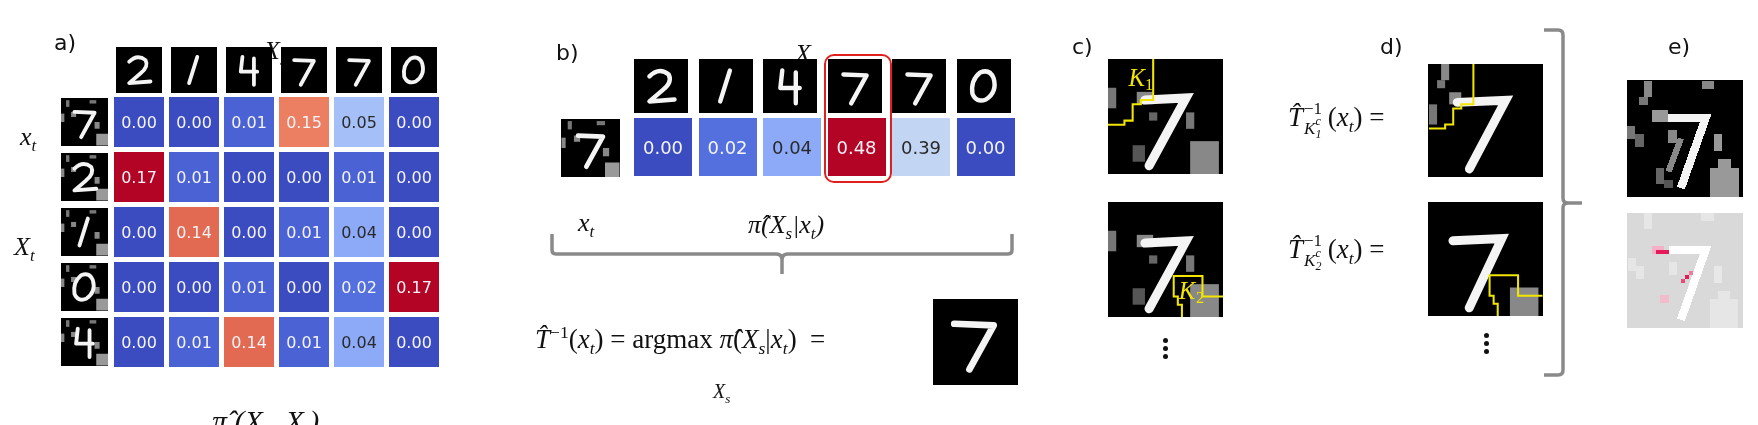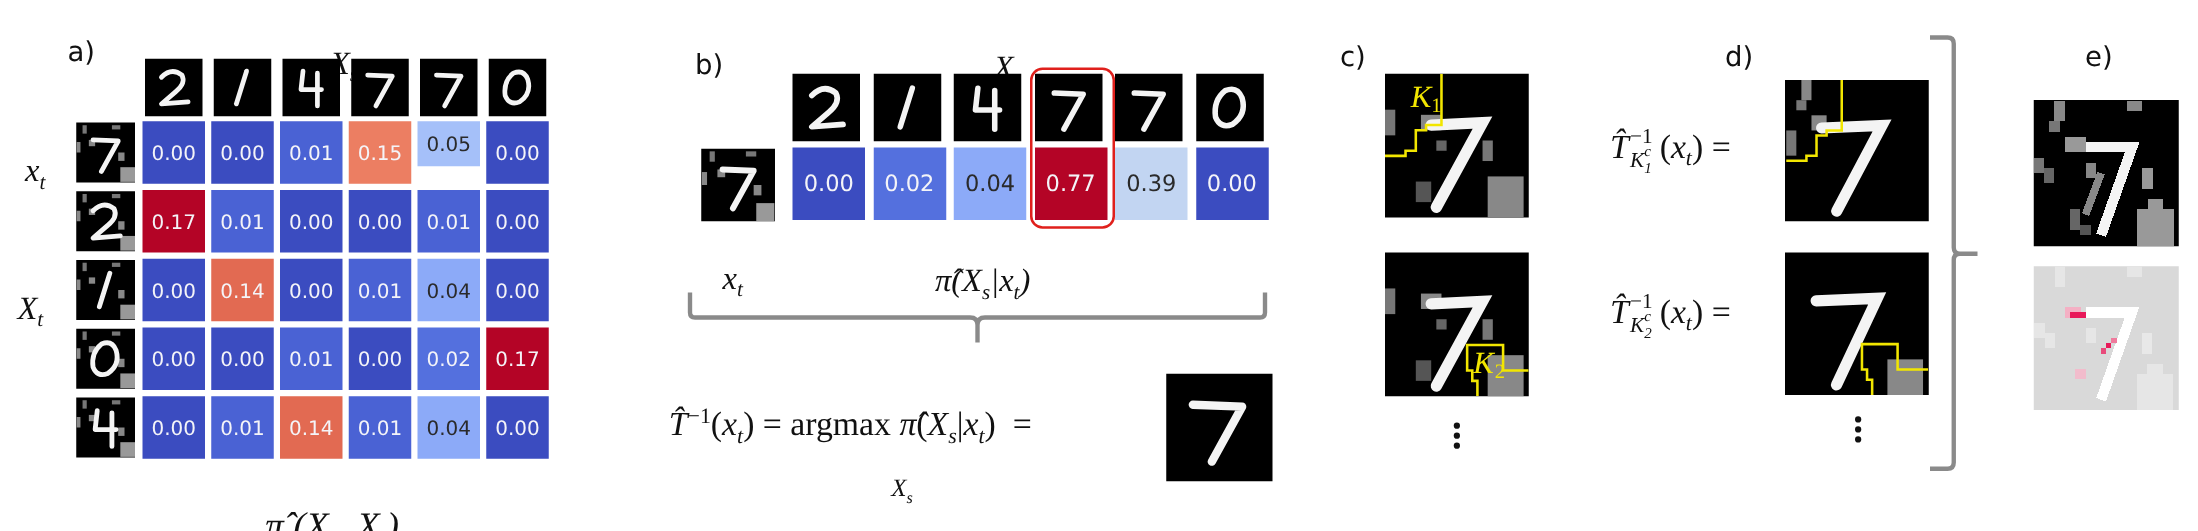--- a/index.html
+++ b/index.html
@@ -62,21 +62,21 @@
         <rect x="21" y="21" width="7" height="7" fill="#999"></rect>
         <rect x="6" y="8" width="3" height="3" fill="#888"></rect>
         <rect x="17" y="1" width="4" height="2" fill="#777"></rect>
         <path d="M8 8 L20 8.5 L12 23" fill="none" stroke="#f4f4f4" stroke-width="2.3" stroke-linecap="round" stroke-linejoin="round"></path>
       </svg>
     </div>
     <div class="cell" style="left: 114px; top: 97px; width: 50px; height: 50px; background: rgb(59, 76, 192); font-size: 16px;">0.00</div>
     <div class="cell" style="left: 169px; top: 97px; width: 50px; height: 50px; background: rgb(59, 76, 192); font-size: 16px;">0.00</div>
     <div class="cell" style="left: 224px; top: 97px; width: 50px; height: 50px; background: rgb(74, 98, 212); font-size: 16px;">0.01</div>
     <div class="cell" style="left: 279px; top: 97px; width: 50px; height: 50px; background: rgb(236, 126, 98); font-size: 16px;">0.15</div>
-    <div class="cell dark-text" style="left: 334px; top: 97px; width: 50px; height: 36px; background: rgb(165, 192, 249); font-size: 16px;">0.05</div>
+    <div class="cell dark-text" style="left: 334px; top: 97px; width: 50px; height: 50px; background: rgb(165, 192, 249); font-size: 16px;">0.05</div>
     <div class="cell" style="left: 389px; top: 97px; width: 50px; height: 50px; background: rgb(59, 76, 192); font-size: 16px;">0.00</div>
     <div class="digit" style="left: 61px; top: 153px; width: 47px; height: 48px;">
       <svg viewBox="0 0 28 28">
         <rect x="3" y="1" width="2" height="4" fill="#777"></rect>
         <rect x="0" y="9" width="2" height="5" fill="#888"></rect>
         <rect x="20" y="14" width="3" height="4" fill="#888"></rect>
         <rect x="21" y="21" width="7" height="7" fill="#999"></rect>
         <rect x="6" y="8" width="3" height="3" fill="#888"></rect>
         <rect x="17" y="1" width="4" height="2" fill="#777"></rect>
         <path d="M8 9 Q13 4 18 8 Q20 12 15 16 L8 22 L21 21" fill="none" stroke="#f4f4f4" stroke-width="2.3" stroke-linecap="round" stroke-linejoin="round"></path>
@@ -161,21 +161,21 @@
       <svg viewBox="0 0 28 28">
         <path d="M10 6 L9 15 L19 15 M17 7 L17 23" fill="none" stroke="#f4f4f4" stroke-width="2.3" stroke-linecap="round" stroke-linejoin="round"></path>
       </svg>
     </div>
     <div class="cell dark-text" style="left: 763px; top: 118px; width: 58px; height: 58px; background: rgb(140, 170, 248); font-size: 18px;">0.04</div>
     <div class="digit" style="left: 827.5px; top: 59px; width: 54px; height: 54px;">
       <svg viewBox="0 0 28 28">
         <path d="M8 8 L20 8.5 L12 23" fill="none" stroke="#f4f4f4" stroke-width="2.3" stroke-linecap="round" stroke-linejoin="round"></path>
       </svg>
     </div>
-    <div class="cell" style="left: 827.5px; top: 118px; width: 58px; height: 58px; background: rgb(180, 4, 38); font-size: 18px;">0.77</div>
+    <div class="cell" style="left: 827.5px; top: 118px; width: 58px; height: 58px; background: rgb(180, 4, 38); font-size: 18px;">0.48</div>
     <div class="digit" style="left: 892px; top: 59px; width: 54px; height: 54px;">
       <svg viewBox="0 0 28 28">
         <path d="M8 8 L20 8.5 L12 23" fill="none" stroke="#f4f4f4" stroke-width="2.3" stroke-linecap="round" stroke-linejoin="round"></path>
       </svg>
     </div>
     <div class="cell dark-text" style="left: 892px; top: 118px; width: 58px; height: 58px; background: rgb(194, 213, 242); font-size: 18px;">0.39</div>
     <div class="digit" style="left: 956.5px; top: 59px; width: 54px; height: 54px;">
       <svg viewBox="0 0 28 28">
         <path d="M12 7 Q7 11 8 18 Q10 23 15 21 Q21 17 19 10 Q17 5 12 7 Z" fill="none" stroke="#f4f4f4" stroke-width="2.3" stroke-linecap="round" stroke-linejoin="round"></path>
       </svg>

